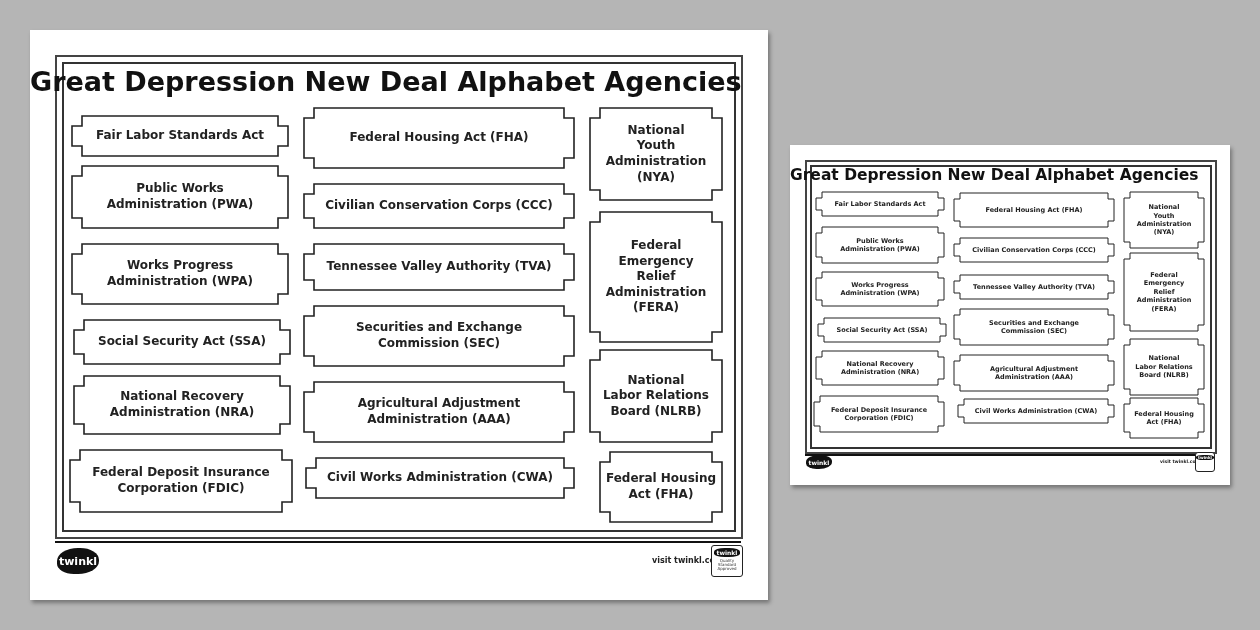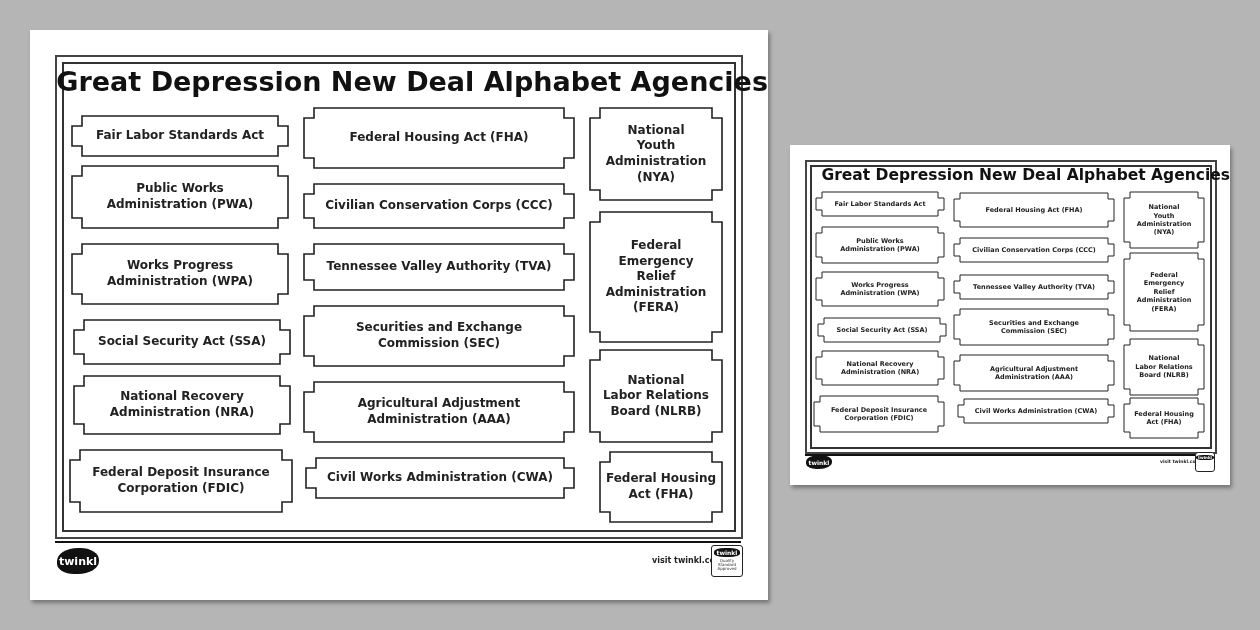--- a/index.html
+++ b/index.html
@@ -1,20 +1,20 @@
 <!DOCTYPE html>
 <html><head>
 <meta charset="utf-8">
 <style>
   html,body{margin:0;padding:0;}
   body{width:1260px;height:630px;background:#b5b5b5;position:relative;overflow:hidden;font-family:"DejaVu Sans","Liberation Sans",sans-serif;}
   .sheet{position:absolute;background:#fff;box-shadow:2px 3px 4px rgba(0,0,0,0.35);}
   .frame-outer{position:absolute;border:2px solid #444;}
   .frame-inner{position:absolute;border:2px solid #333;}
-  .title{position:absolute;left:0;right:0;text-align:right;font-weight:bold;color:#111;white-space:nowrap;}
+  .title{position:absolute;left:0;right:0;text-align:left;font-weight:bold;color:#111;white-space:nowrap;}
   .box{position:absolute;}
   .box svg{position:absolute;left:0;top:0;width:100%;height:100%;overflow:visible;}
   .box .lbl{position:absolute;left:0;top:0;width:100%;height:100%;display:flex;align-items:center;justify-content:center;text-align:center;font-weight:bold;color:#222;line-height:1.3;}
   .footline{position:absolute;background:#111;}
   .logo{position:absolute;background:#111;color:#fff;font-weight:bold;display:flex;align-items:center;justify-content:center;border-radius:50% 45% 50% 40%;}
   .visit{position:absolute;font-weight:bold;color:#222;white-space:nowrap;}
   .badge{position:absolute;border:1.5px solid #222;border-radius:3px;background:#fff;display:flex;flex-direction:column;align-items:center;justify-content:flex-start;}
   .badge .bl{background:#111;color:#fff;font-weight:bold;border-radius:40%;margin-top:2px;}
   .badge .bt{color:#333;text-align:center;line-height:1;}
 </style>

